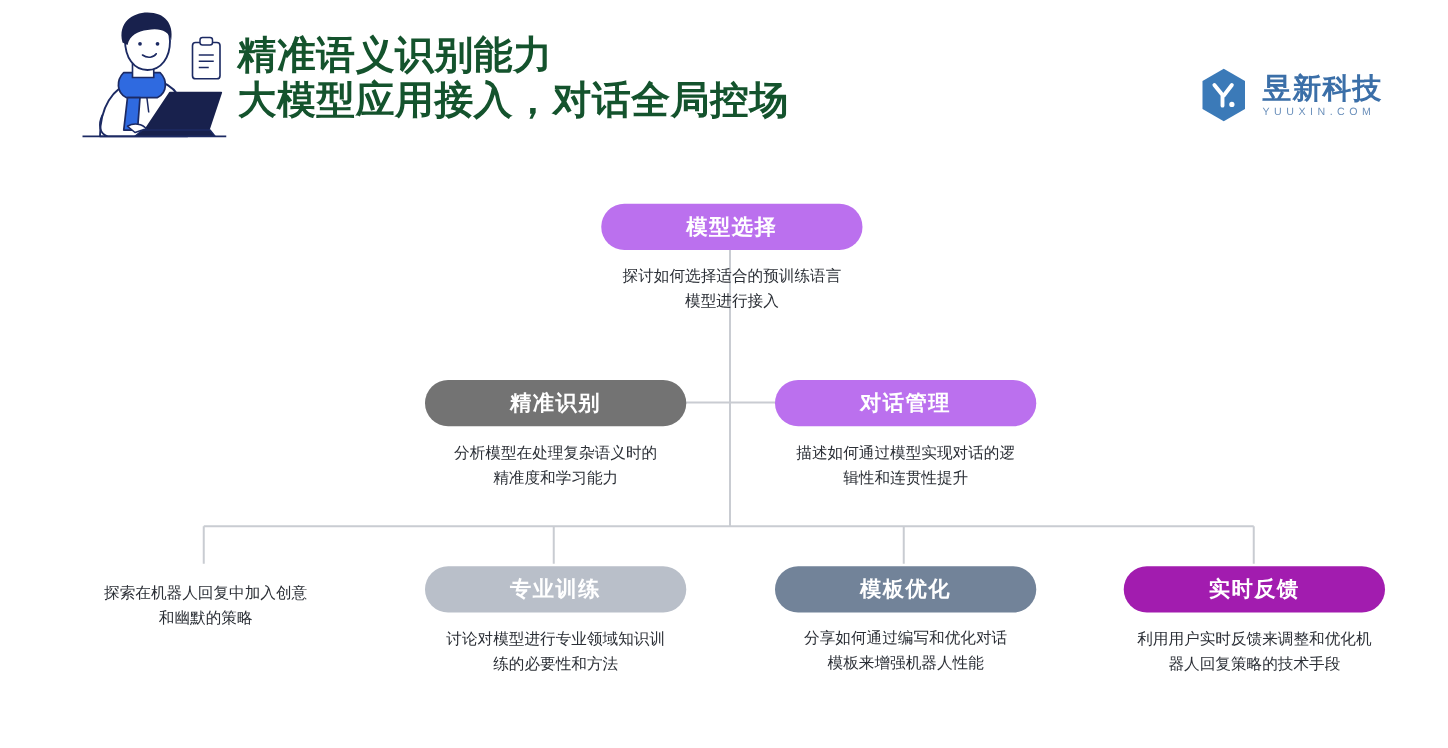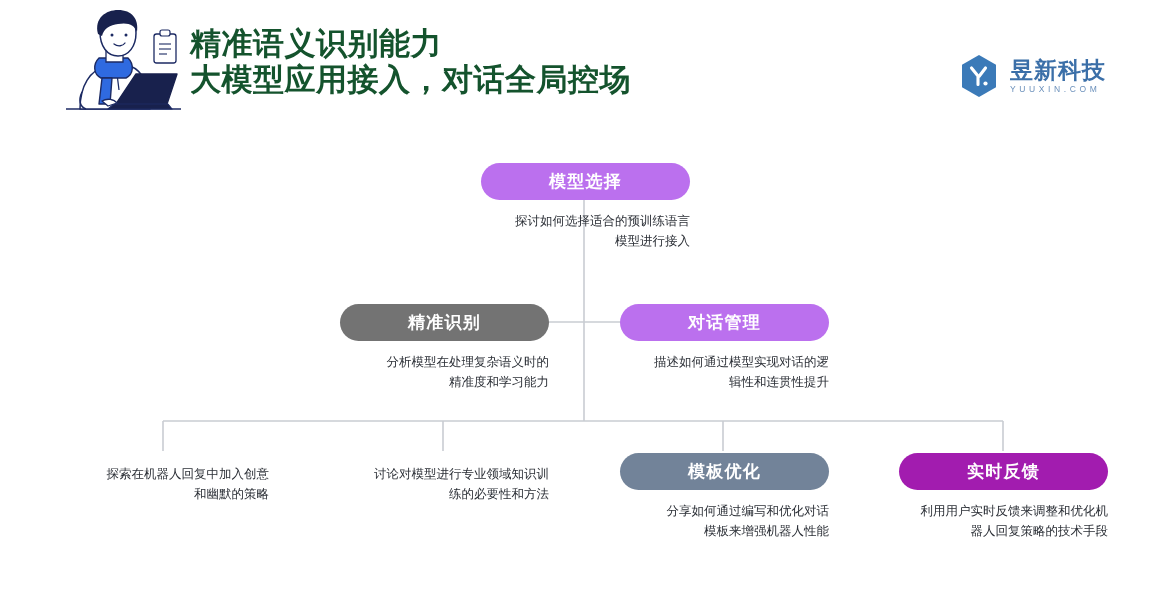--- a/index.html
+++ b/index.html
@@ -107,21 +107,21 @@
     font-size: 17px;
     font-weight: bold;
     letter-spacing: 1.2px;
     text-align: right;
   }
   .desc {
     margin-top: 11px;
     font-size: 12.5px;
     color: #2b2f36;
     line-height: 20px;
-    text-align: right;
+    text-align: center;
     white-space: pre-line;
   }
 </style>
 </head>
 <body>
 
 <div class="header">
 
   <div class="illustration">
     <svg viewBox="0 0 145 110" width="145" height="110" xmlns="http://www.w3.org/2000/svg">
@@ -220,25 +220,26 @@
     <div class="desc">描述如何通过模型实现对话的逻
 辑性和连贯性提升</div>
   </div>
 
   <div class="node" style="left:60px; top:325px; width:209px;">
     <div class="desc">探索在机器人回复中加入创意
 和幽默的策略</div>
   </div>
 
   <div class="node" style="left:340px; top:325px; width:209px;">
+    <div class="pill" style="background:#b9bfc9;">专业训练</div>
     <div class="desc">讨论对模型进行专业领域知识训
 练的必要性和方法</div>
   </div>
 
-  <div class="node" style="left:620px; top:325px; width:209px;">
+  <div class="node" style="left:620px; top:325px; width:209px;font-family:Liberation Mono, monospace;">
     <div class="pill" style="background:#728399;">模板优化</div>
     <div class="desc">分享如何通过编写和优化对话
 模板来增强机器人性能</div>
   </div>
 
   <div class="node" style="left:899px; top:325px; width:209px;">
     <div class="pill" style="background:#a21caf;">实时反馈</div>
     <div class="desc">利用用户实时反馈来调整和优化机
 器人回复策略的技术手段</div>
   </div>

